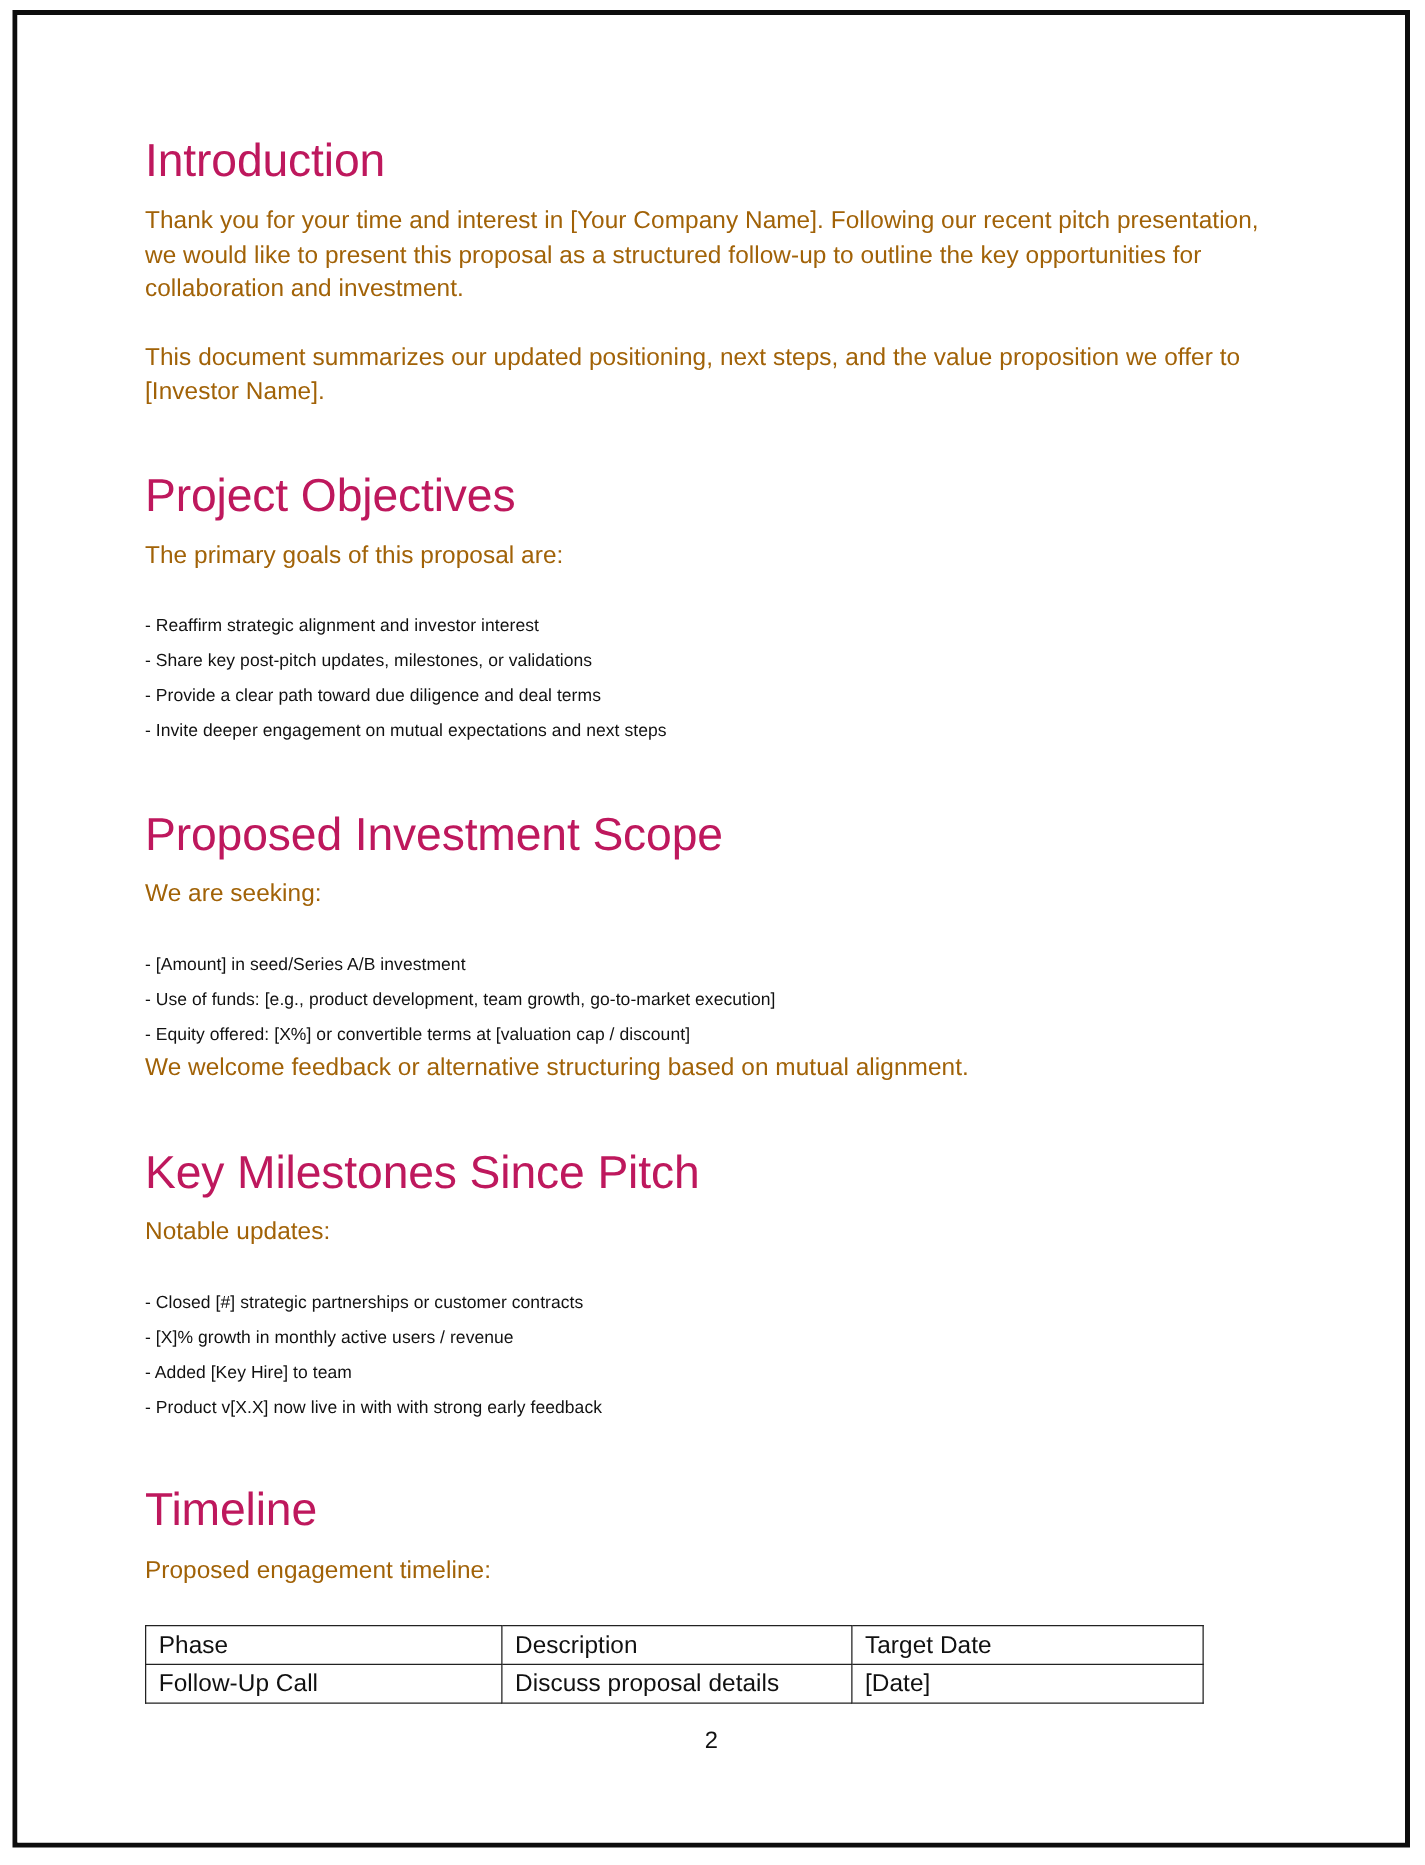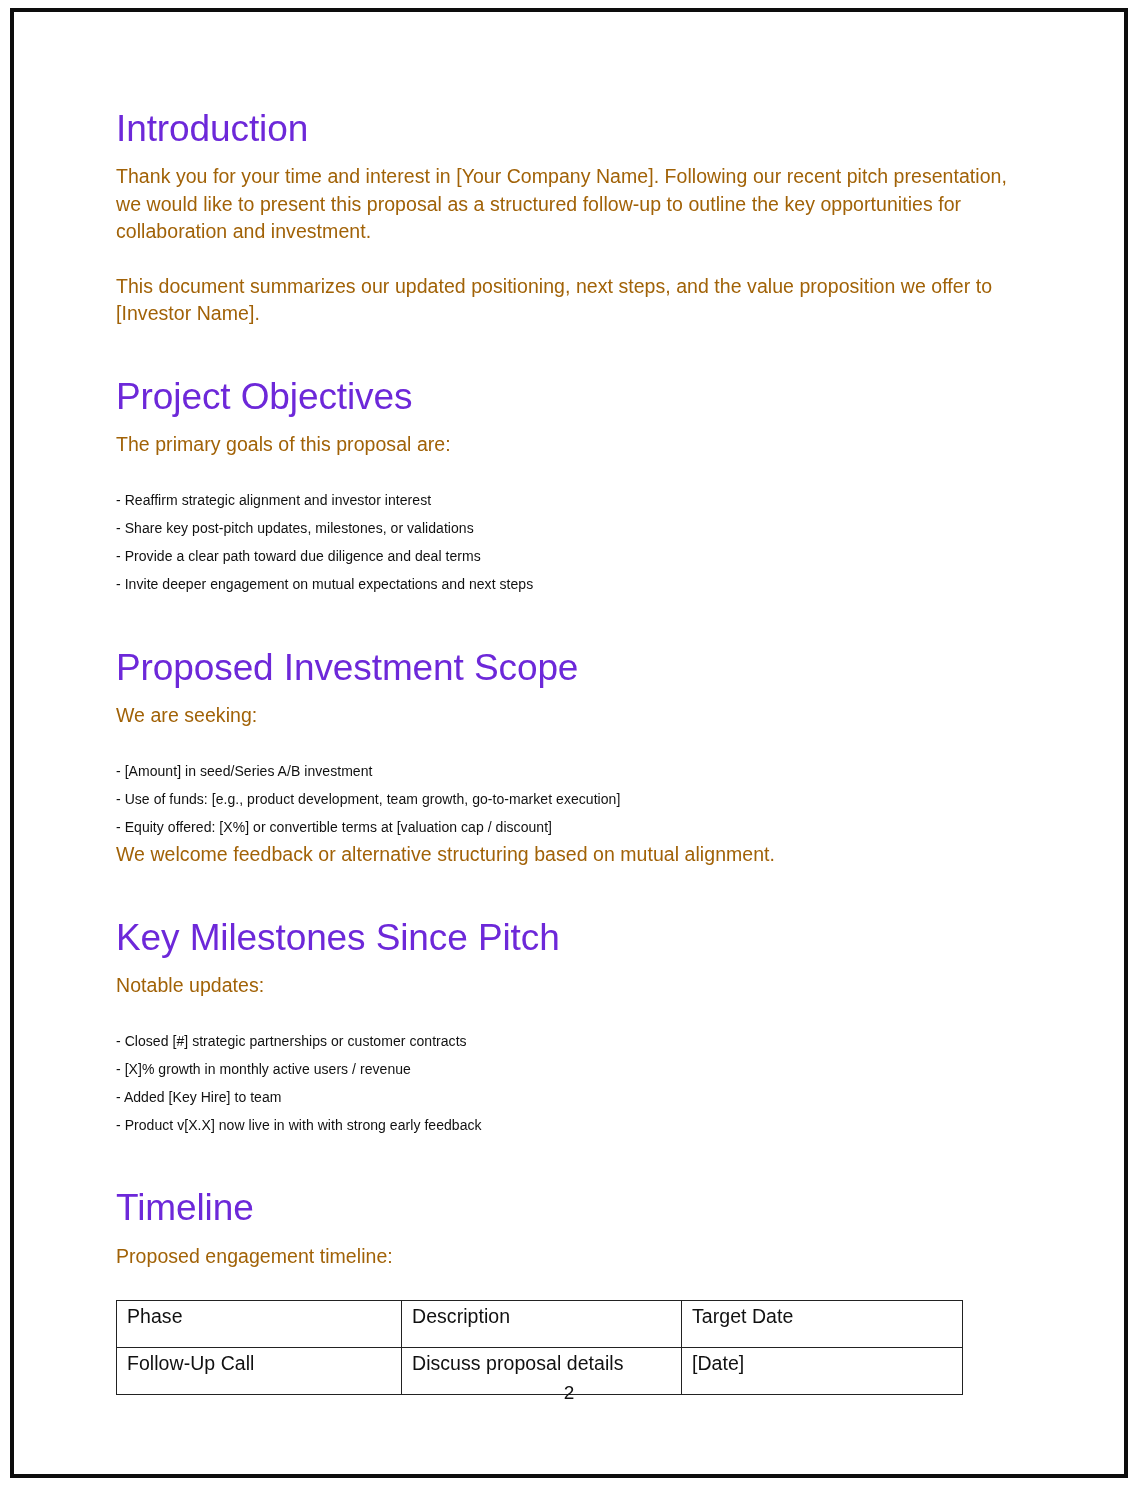--- a/index.html
+++ b/index.html
@@ -40,21 +40,21 @@
     left: 102px;
     top: 96px;
     width: 900px;
   }
 
   h1.section-heading {
     font-size: 37px;
     font-weight: 400;
     line-height: 1.12;
     letter-spacing: -0.1px;
-    color: #6d28d9;
+    color: #be185d;
     margin: 0 0 14px 0;
     padding: 0;
   }
 
   .section {
     margin-bottom: 0;
   }
 
   .section.spaced {
     margin-top: 48px;
@@ -96,21 +96,21 @@
     border-collapse: collapse;
     margin-top: 30px;
     width: 846px;
     table-layout: fixed;
   }
   table.timeline-table td {
     border: 1.3px solid #222222;
     font-size: 19.5px;
     line-height: 24px;
     color: #111111;
-    padding: 3px 0 19px 10px;
+    padding: 3px 0 3px 10px;
     vertical-align: middle;
     letter-spacing: 0.05px;
   }
   table.timeline-table col.c1 { width: 285px; }
   table.timeline-table col.c2 { width: 280px; }
   table.timeline-table col.c3 { width: 281px; }
 
   .page-number {
     position: absolute;
     left: 0;

